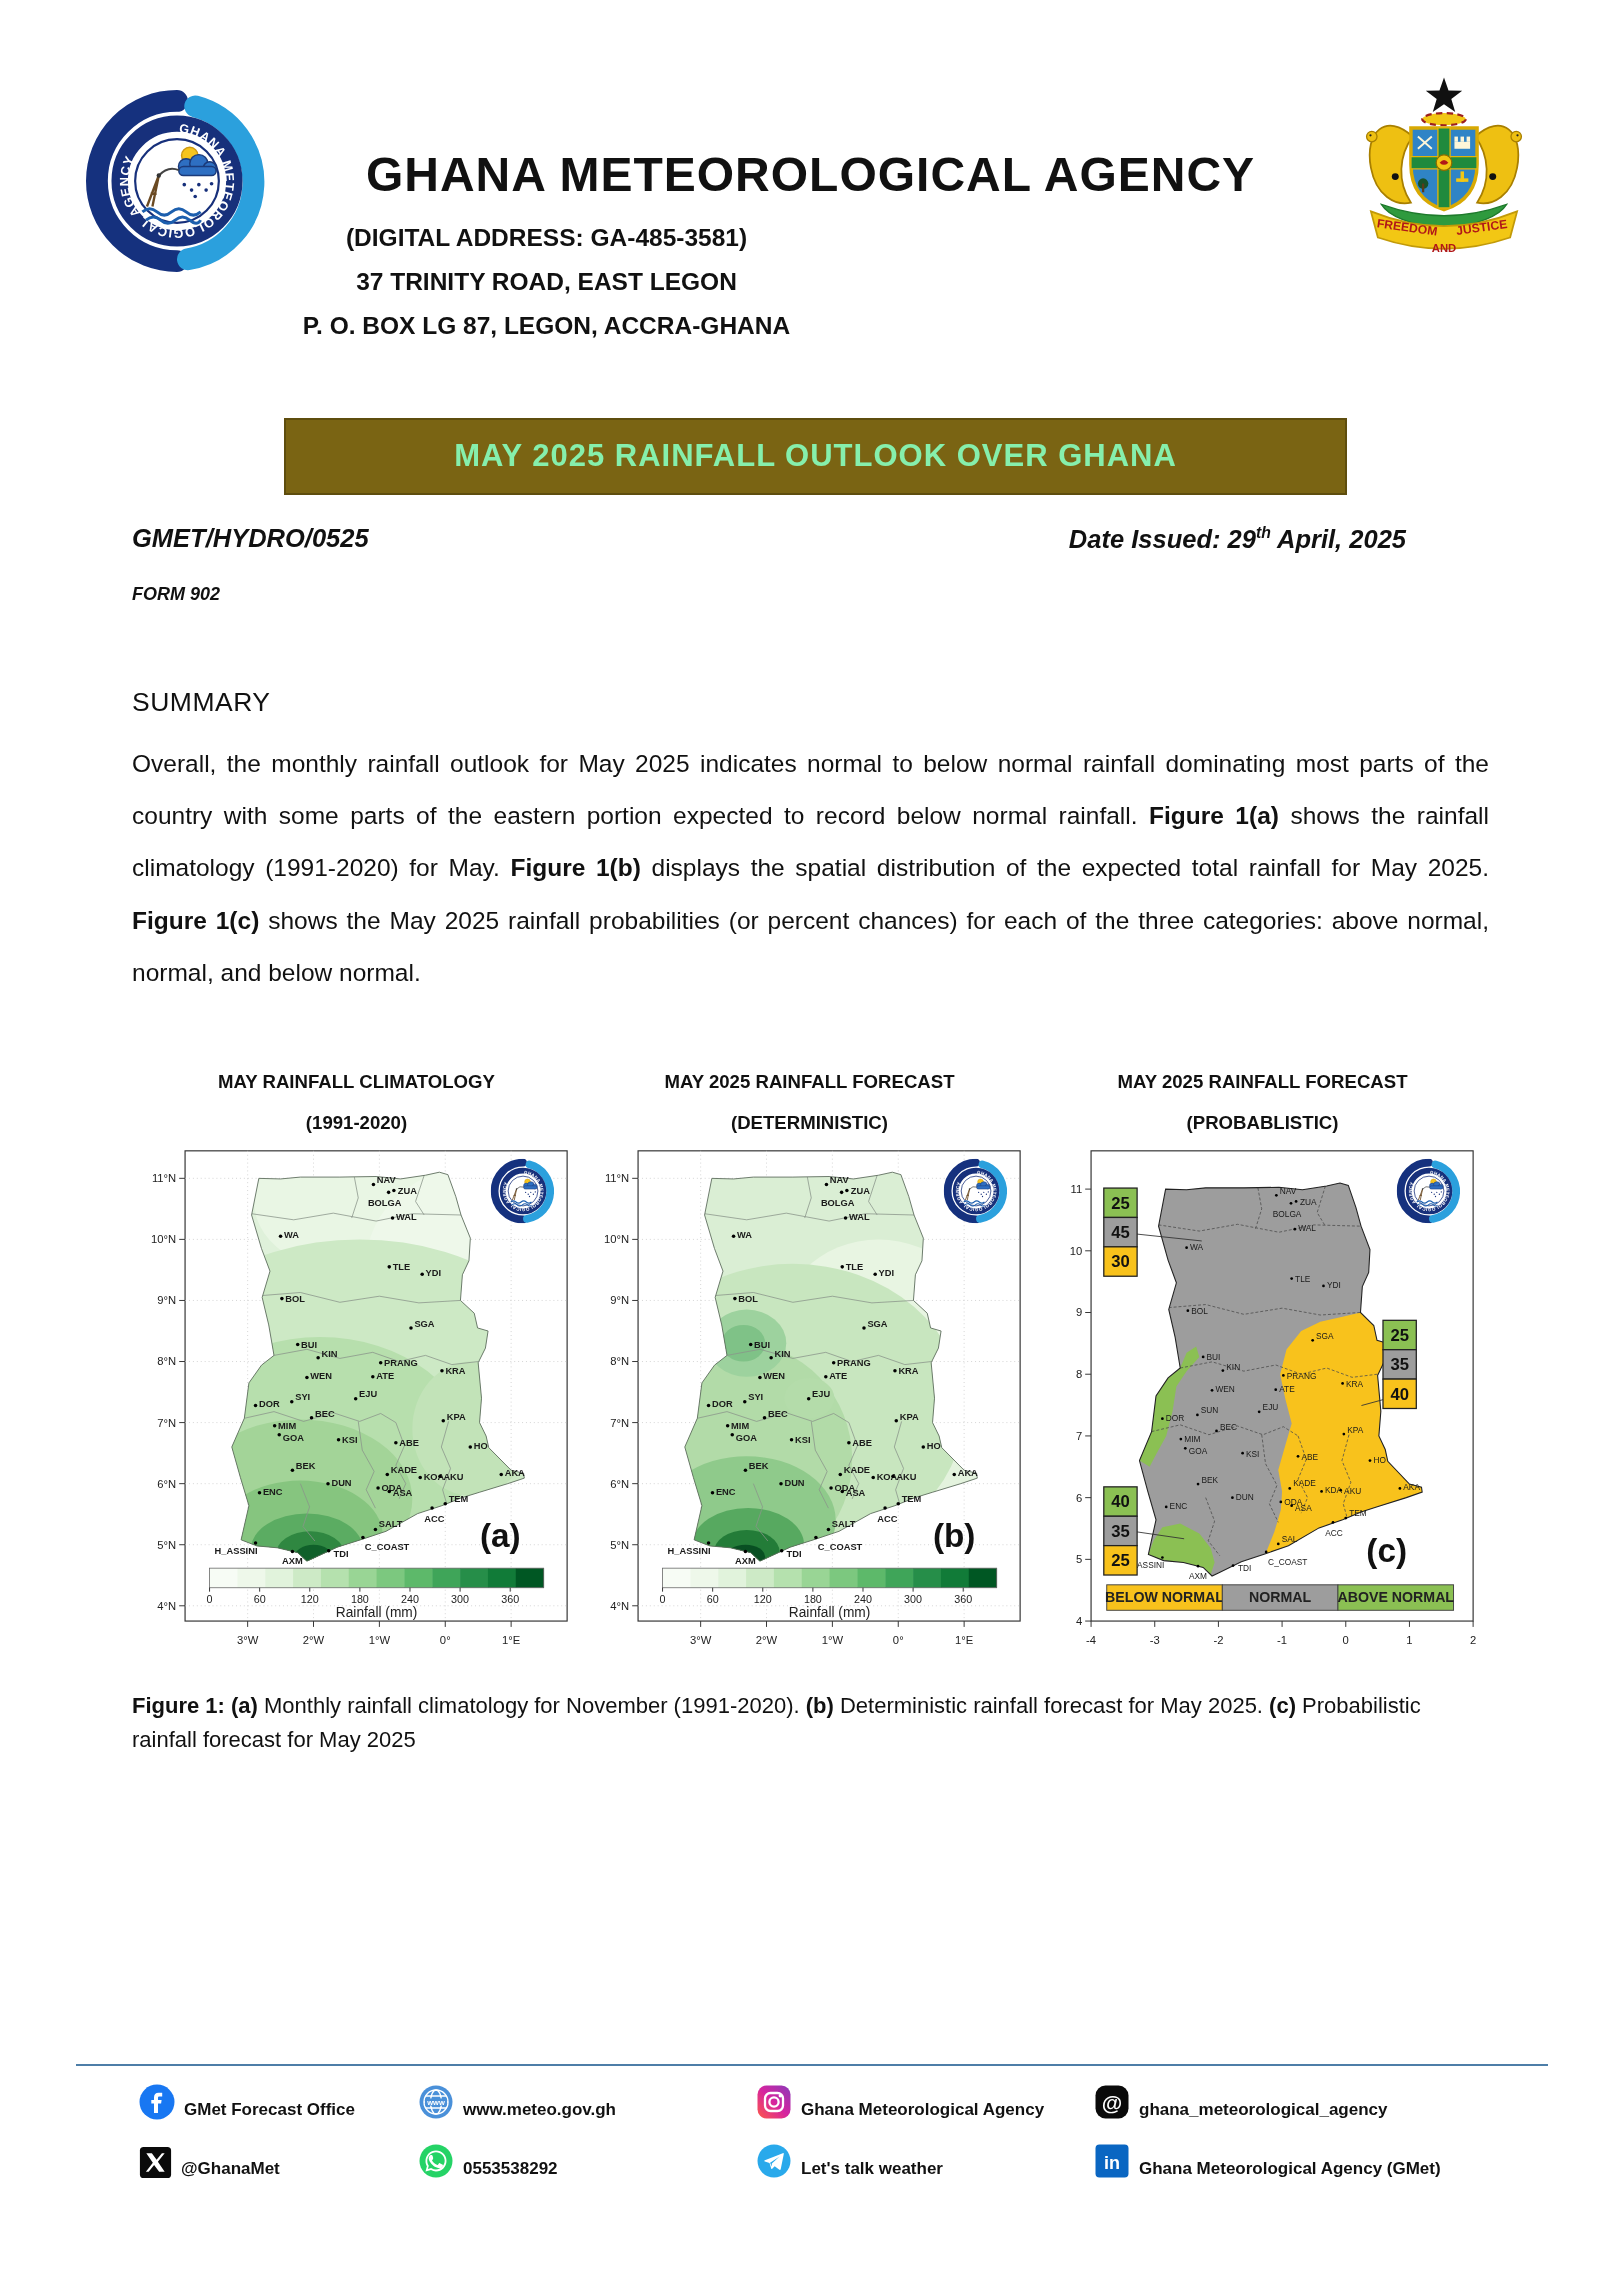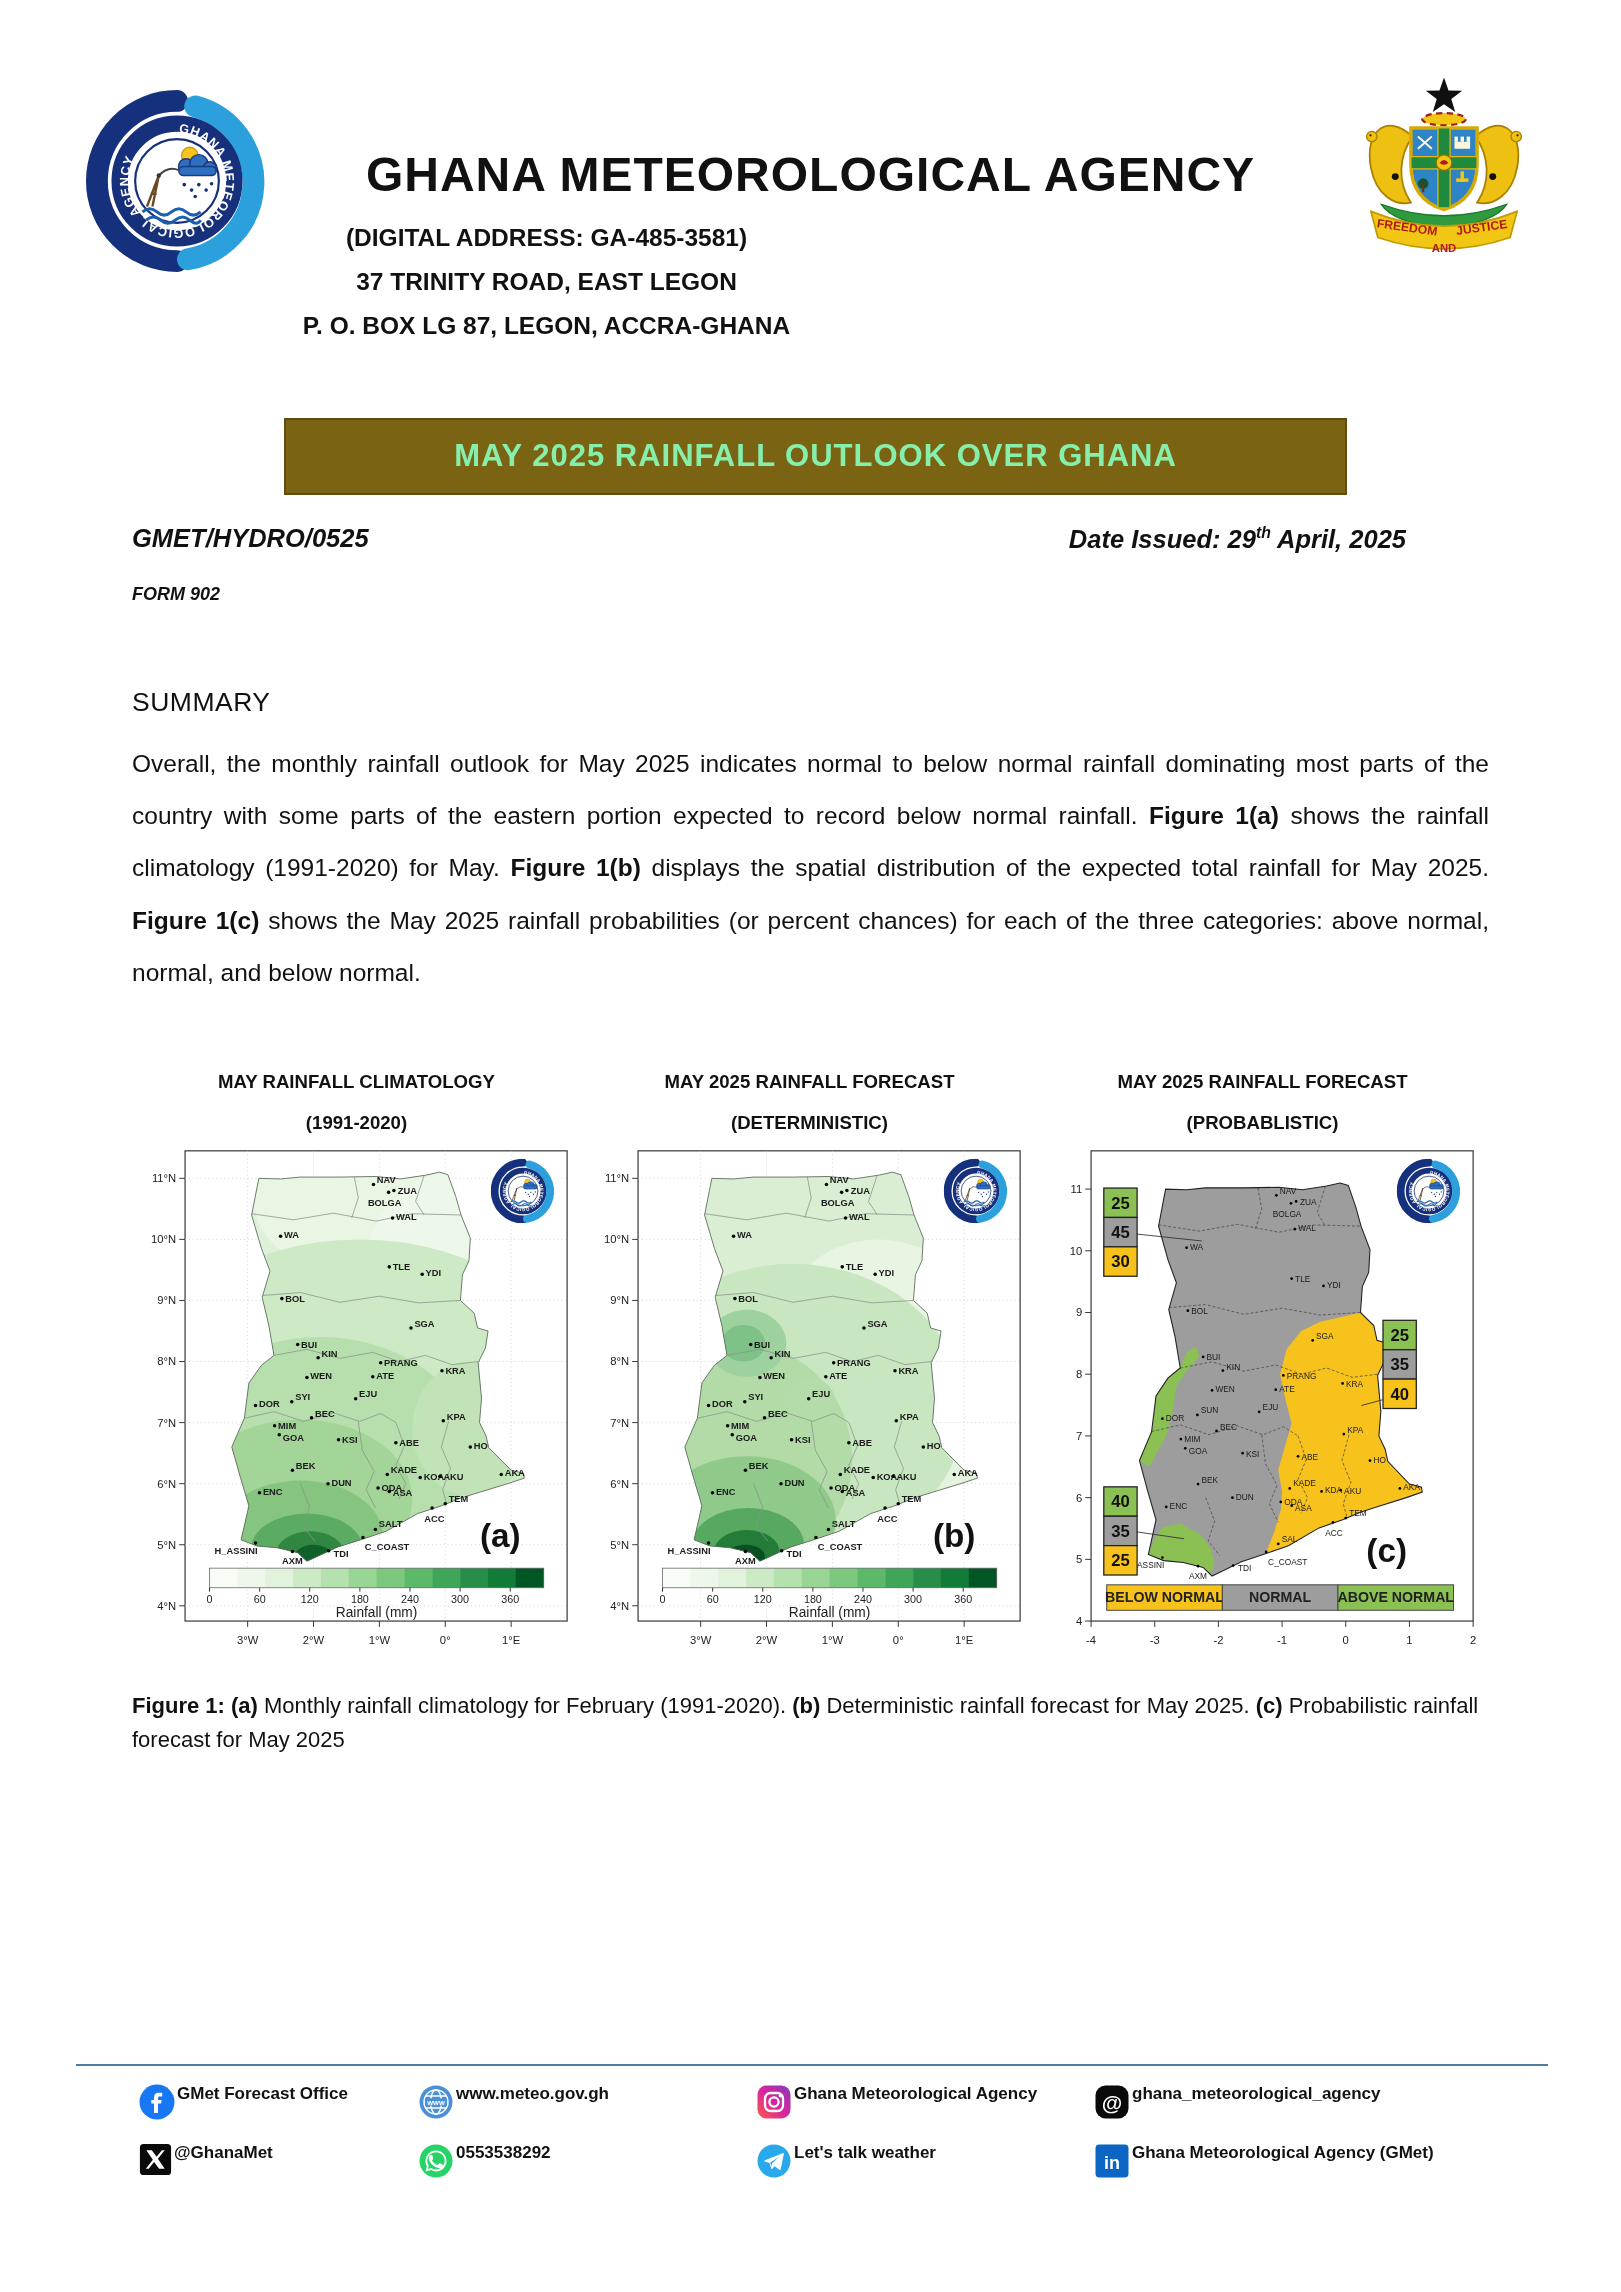--- a/index.html
+++ b/index.html
@@ -17,21 +17,21 @@
   .form{margin:31px 0 0 132px;font-size:18px;font-weight:bold;font-style:italic}
   .summary-h{margin:82px 0 0 132px;font-size:26.5px;font-weight:normal;letter-spacing:0.5px}
   .para{margin:19.6px 132px 0 132px;font-size:24.5px;line-height:2.14;text-align:justify}
   .seg-b{font-weight:bold}
   .figures{display:flex;gap:2px;margin:61px 0 0 131px}
   .fig{width:451px}
   .fig-title{text-align:center;font-weight:bold;font-size:18.6px;line-height:41px;height:82px}
   .fig svg{display:block}
   .caption{margin:17.6px 132px 0 132px;font-size:22px;line-height:1.55}
   .footer{position:absolute;left:76px;top:2064px;width:1472px;border-top:2px solid #4d7ea8;padding:17.6px 0 0 63px;display:grid;grid-template-columns:279px 338px 338px 1fr;row-gap:23.5px;box-sizing:border-box}
-  .f-item{display:flex;align-items:flex-start;gap:2px;font-weight:bold;font-size:17px}
+  .f-item{display:flex;align-items:flex-end;gap:9px;font-weight:bold;font-size:17px}
   .f-item svg{flex:0 0 auto}
   .hidden-defs{position:absolute;width:0;height:0;overflow:hidden}
 </style>
 </head>
 <body>
 
 <svg class="hidden-defs" aria-hidden="true">
   <defs>
     <symbol id="gmet-logo" viewBox="0 0 100 100">
       <path d="M50,6 A44,44 0 0 0 50,94" fill="none" stroke="#15317e" stroke-width="12" stroke-linecap="round"></path>
@@ -683,21 +683,21 @@
           <rect x="189" y="451" width="118" height="26" fill="#9d9d9d" stroke="#444" stroke-width="1"></rect>
           <text x="248" y="469" text-anchor="middle" font-size="14.5" font-weight="bold" fill="#222" font-family="Liberation Sans, sans-serif">NORMAL</text>
           <rect x="307" y="451" width="118" height="26" fill="#8bc053" stroke="#444" stroke-width="1"></rect>
           <text x="366" y="469" text-anchor="middle" font-size="14.5" font-weight="bold" fill="#222" font-family="Liberation Sans, sans-serif">ABOVE NORMAL</text>
           <use href="#gmet-logo" x="367" y="16" width="66" height="66"></use>
           <text x="336" y="428" font-size="34" font-weight="bold" fill="#111" font-family="Liberation Sans, sans-serif">(c)</text>
         </svg>
     </div>
   </div>
 
-  <p class="caption" id="figure-caption"><span class="seg-b">Figure 1: (a)</span><span> Monthly rainfall climatology for February (1991-2020). </span><span class="seg-b">(b)</span><span> Deterministic rainfall forecast for May 2025. </span><span class="seg-b">(c)</span><span> Probabilistic rainfall forecast for May 2025</span></p>
+  <p class="caption" id="figure-caption"><span class="seg-b">Figure 1: (a)</span><span> Monthly rainfall climatology for November (1991-2020). </span><span class="seg-b">(b)</span><span> Deterministic rainfall forecast for May 2025. </span><span class="seg-b">(c)</span><span> Probabilistic rainfall forecast for May 2025</span></p>
 
   <div class="footer" id="footer">
       <div class="f-item">
         <svg width="36" height="36" viewBox="0 0 36 36">
           <circle cx="18" cy="18" r="17.5" fill="#1877F2"></circle>
           <path fill="#fff" d="M20.2,12.6h3V8.8h-3.6c-3.1,0-4.6,2-4.6,4.8v2.3h-2.7v3.7h2.7V29h4v-9.4h3.1l0.5-3.7h-3.6v-1.9C19,13.2,19.3,12.6,20.2,12.6z"></path>
         </svg>
         <span>GMet Forecast Office</span>
       </div>
       <div class="f-item">

